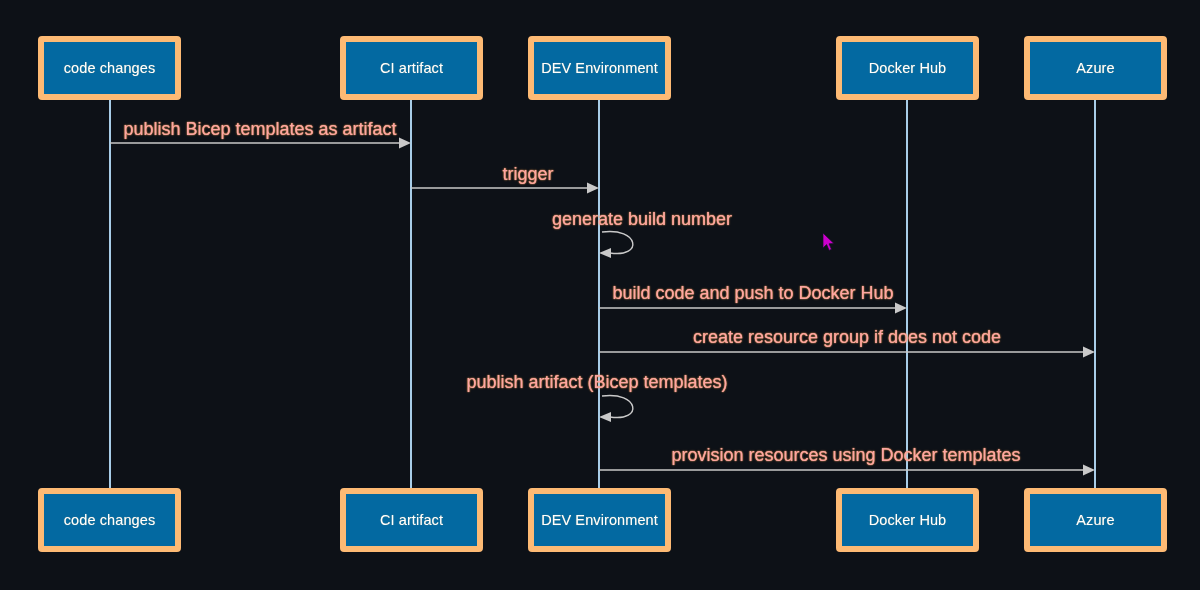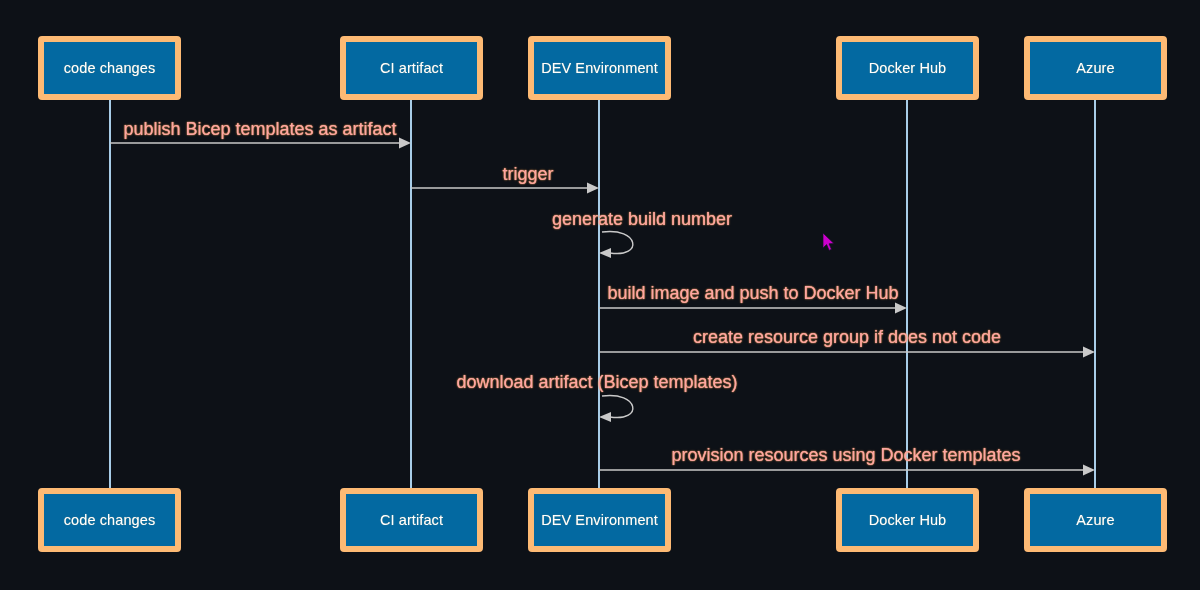--- a/index.html
+++ b/index.html
@@ -145,23 +145,23 @@
         <span class="participant-label">Docker Hub</span>
       </div>
       <div class="participant-box" style="left: 1024px; top: 488px; width: 143px; height: 64px;">
         <span class="participant-label">Azure</span>
       </div>
     </div>
   <div id="message-labels">
       <div class="message-label" style="left: 260px; top: 120px;">publish Bicep templates as artifact</div>
       <div class="message-label" style="left: 504px; top: 165px; margin-left: 24px;">trigger</div>
       <div class="message-label" style="left: 598px; top: 210px; margin-left: 44px;">generate build number</div>
-      <div class="message-label" style="left: 753px; top: 284px;">build image and push to Docker Hub</div>
+      <div class="message-label" style="left: 753px; top: 284px;">build code and push to Docker Hub</div>
       <div class="message-label" style="left: 847px; top: 328px;">create resource group if does not code</div>
-      <div class="message-label" style="left: 597px; top: 373px;">download artifact (Bicep templates)</div>
+      <div class="message-label" style="left: 597px; top: 373px;">publish artifact (Bicep templates)</div>
       <div class="message-label" style="left: 846px; top: 446px;">provision resources using Docker templates</div>
     </div>
 
   <svg id="mouse-cursor" viewBox="0 0 14 20" xmlns="http://www.w3.org/2000/svg" style="left: 822px; top: 232px;">
     <path d="M1,1 L1,16 L4.6,12.6 L7.1,18.4 L9.5,17.3 L7.1,11.8 L12,11.6 z" fill="#cc00cc" stroke="#111122" stroke-width="0.7"></path>
   </svg>
 
 </div>
 
 </body></html>

